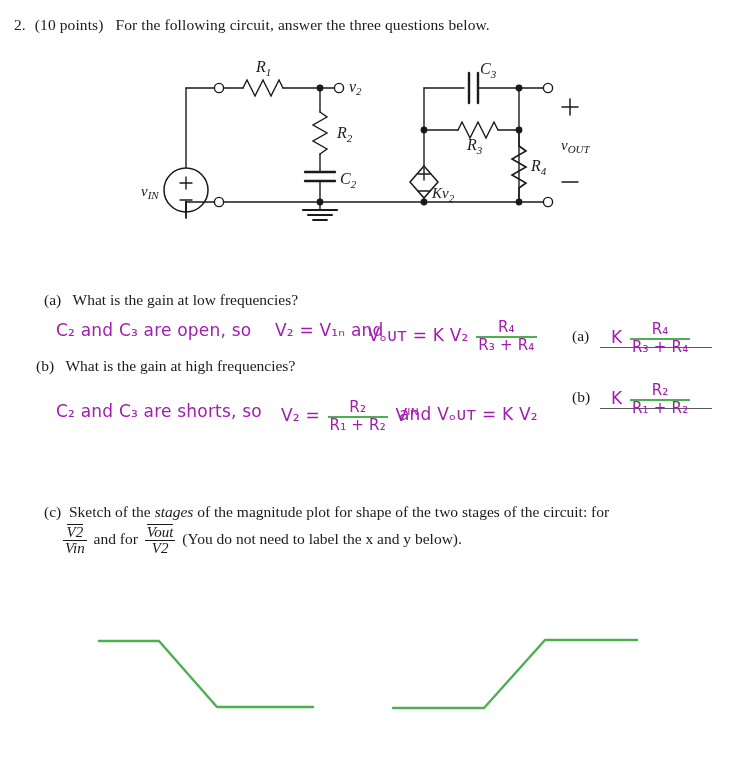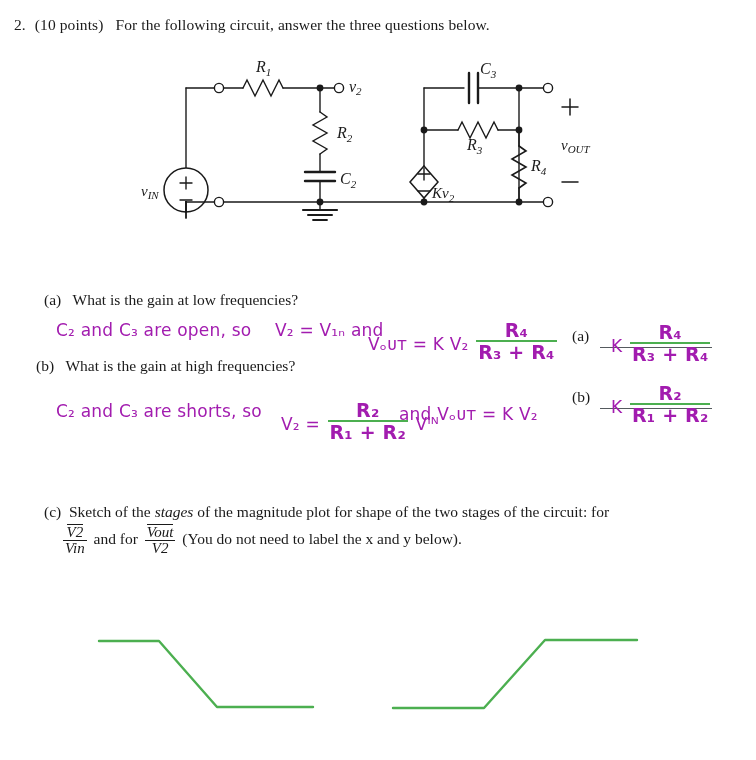--- a/index.html
+++ b/index.html
@@ -83,23 +83,22 @@
   }
   .ink-frac {
     display: inline-block;
     text-align: center;
     vertical-align: -0.55em;
     line-height: 1.06;
     margin: 0 2px;
   }
   .ink-frac .n, .ink-frac .d {
     display: block;
-    font-size: 19px;
+    font-size: 15px;
     padding: 0 2px;
-    font-weight: bold;
   }
   .ink-frac .n { border-bottom: 2px solid #4caf50; }
 
   
   #plots { position: absolute; left: 0; top: 590px; width: 756px; height: 160px; }
 
   
   #circuit { position: absolute; left: 0px; top: 50px; width: 756px; height: 190px; }
 </style>
 </head>

